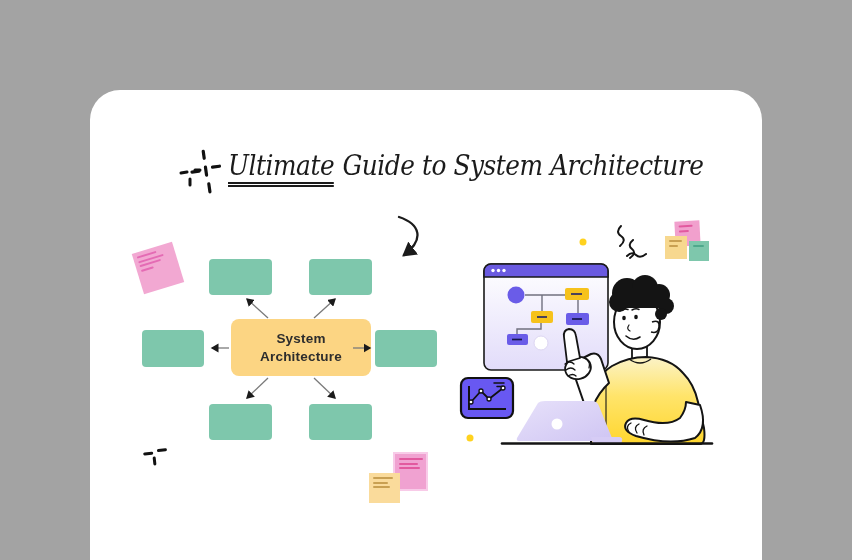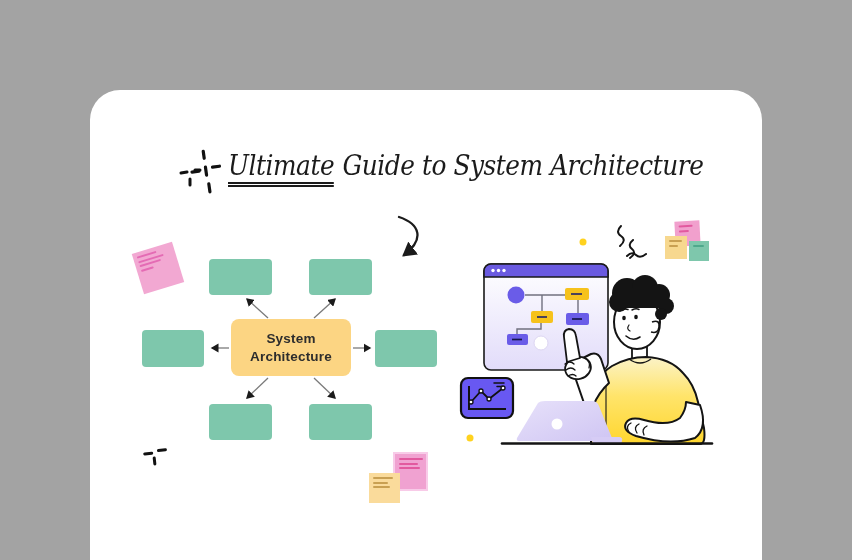--- a/index.html
+++ b/index.html
@@ -22,21 +22,21 @@
   .title .rest{margin-left:9px;}
   
   .node{position:absolute;background:#7EC7AC;border-radius:4px;}
   .node.tl{left:209px;top:259px;width:63px;height:36px;}
   .node.tr{left:309px;top:259px;width:63px;height:36px;}
   .node.l {left:142px;top:330px;width:62px;height:37px;}
   .node.r {left:375px;top:330px;width:62px;height:37px;}
   .node.bl{left:209px;top:404px;width:63px;height:36px;}
   .node.br{left:309px;top:404px;width:63px;height:36px;}
   .node.center{
-    left:231px;top:319px;width:120px;height:57px;background:#FCD583;border-radius:8px;
+    left:231px;top:319px;width:140px;height:57px;background:#FCD583;border-radius:8px;
     display:flex;flex-direction:column;align-items:center;justify-content:center;
     font-size:13.5px;font-weight:bold;color:#2D2D2D;line-height:1.3;letter-spacing:.2px;
   }
   
   .sticky{position:absolute;padding:4px 0 0 4px;box-sizing:border-box;}
   .sticky .ln{height:2px;border-radius:1px;margin-bottom:2.5px;}
   .s-pink-tl{left:137px;top:247px;width:42px;height:42px;background:#F2A8D2;transform:rotate(-17deg);}
   .s-pink-tl .ln{background:#E46BB4;}
   .s-pink-cl{left:675px;top:221px;width:25px;height:25px;background:#F1A0CD;transform:rotate(-3deg);}
   .s-pink-cl .ln{background:#E2599F;}

